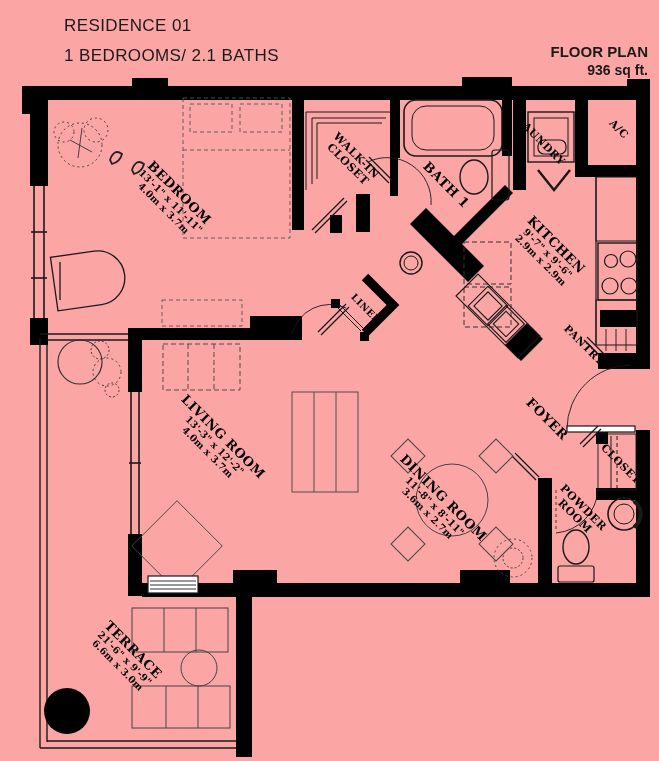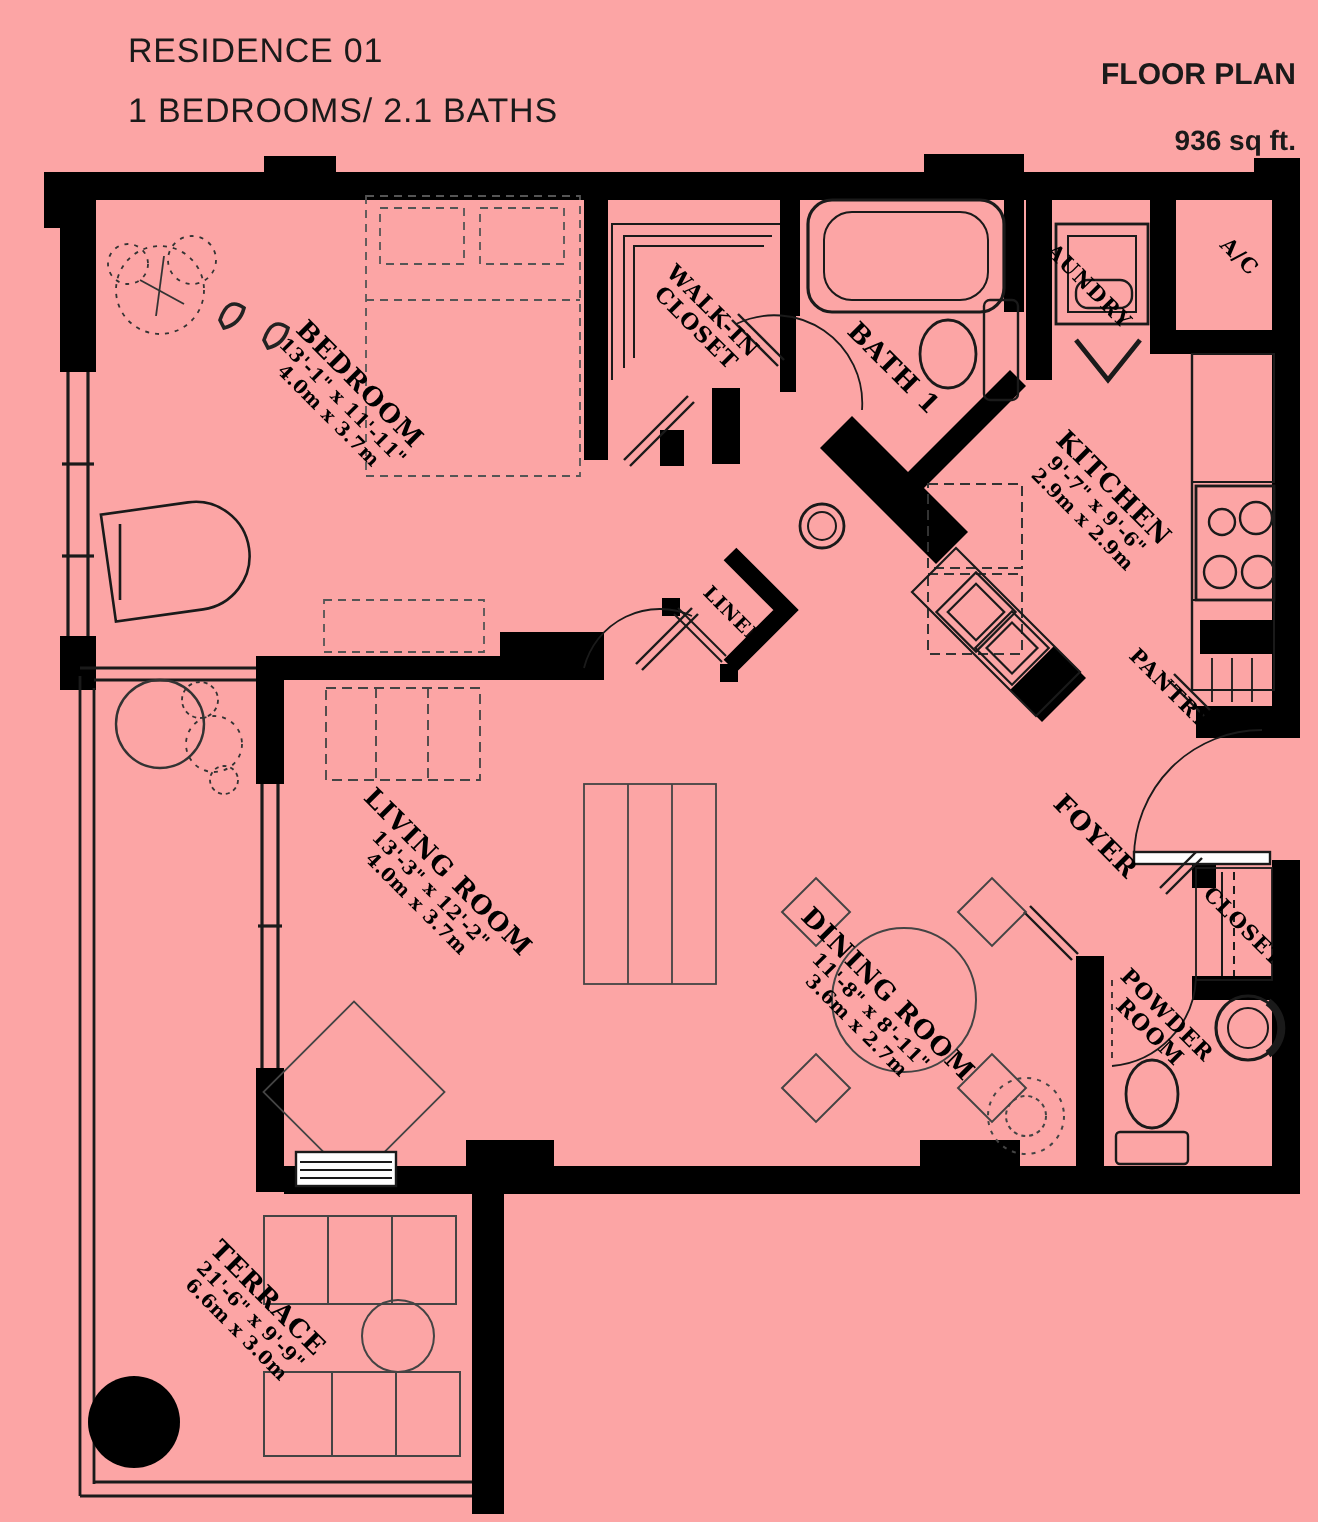--- a/index.html
+++ b/index.html
@@ -2,21 +2,21 @@
 <html><head>
 <meta charset="utf-8">
 <style>
   html,body{margin:0;padding:0;background:#fff;}
   .canvas{position:relative;width:659px;height:761px;background:#fca5a5;overflow:hidden;
           font-family:"Liberation Sans",sans-serif;}
   .hdr{position:absolute;color:#1a1a1a;}
   .hdr-title{left:64px;top:16px;font-size:17px;letter-spacing:.4px;}
   .hdr-sub{left:64px;top:46px;font-size:17px;letter-spacing:.4px;}
   .hdr-right{right:11px;text-align:center;font-weight:bold;}
-  .hdr-fp{top:29px;font-size:15px;}
+  .hdr-fp{top:43px;font-size:15px;}
   .hdr-area{top:50px;font-size:14px;margin-top:12px;}
   svg{position:absolute;left:0;top:0;}
   .room-label{position:absolute;transform:translate(-50%,-50%) rotate(45deg);
       font-family:"DejaVu Serif",serif;font-weight:bold;color:#000;text-align:center;
       line-height:1.06;white-space:nowrap;}
   .room-label .nm{display:block;font-size:13px;letter-spacing:.5px;}
   .room-label .nm2{display:block;font-size:11px;letter-spacing:.5px;}
   .room-label .ft,.room-label .mm{display:block;font-size:9.5px;letter-spacing:.2px;}
   .room-label span:empty{display:none;}
   .sm .nm{font-size:10.5px;}

